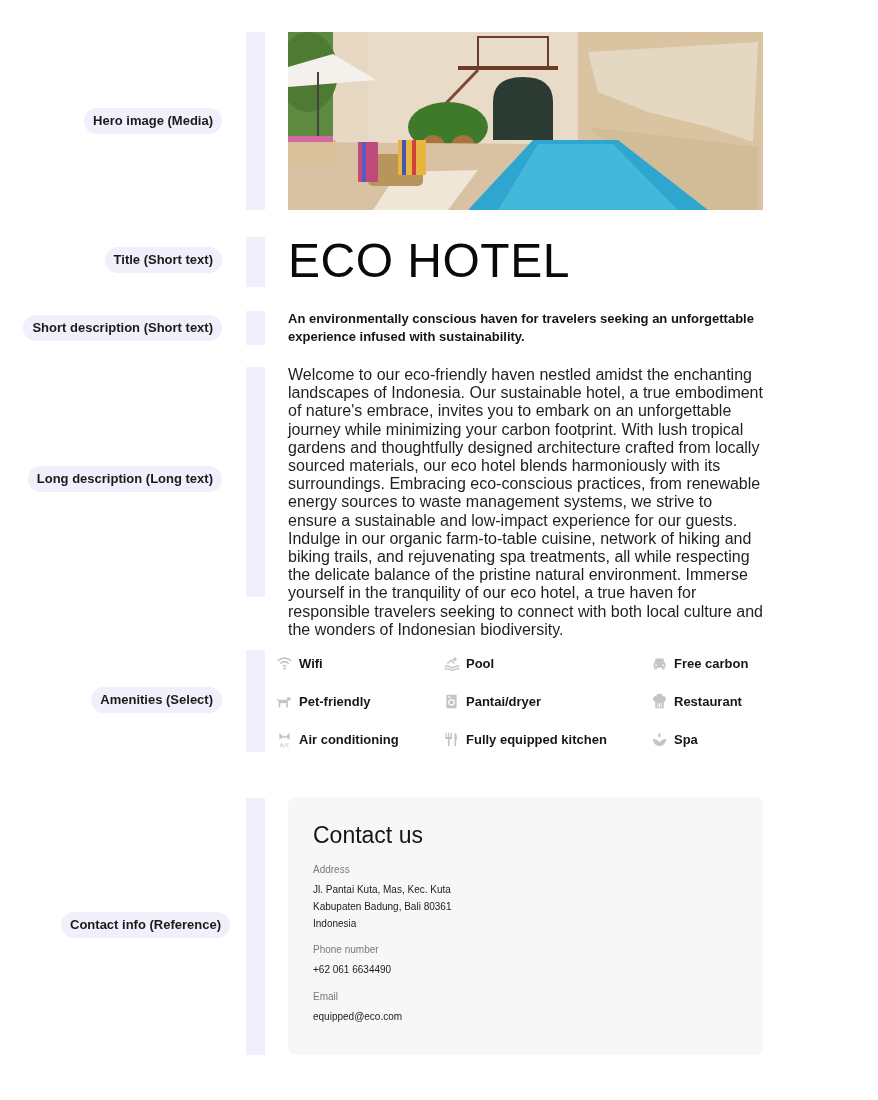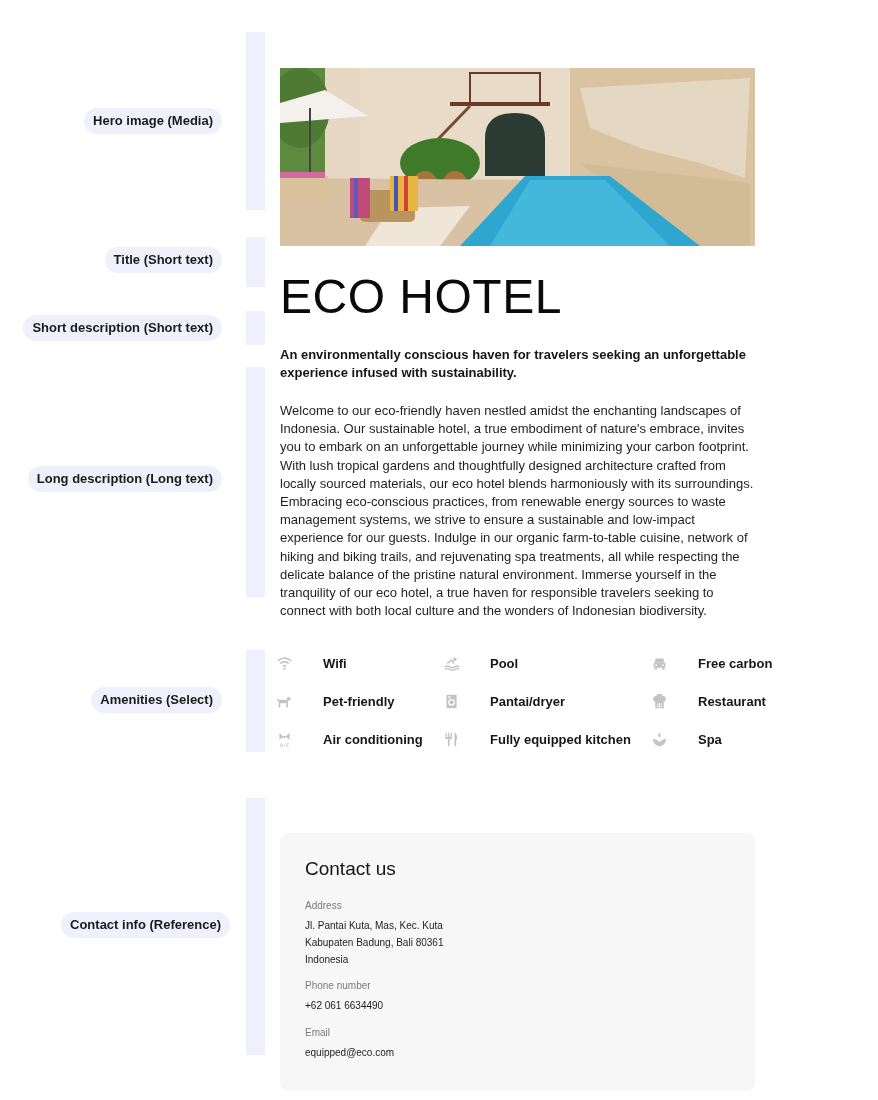--- a/index.html
+++ b/index.html
@@ -6,39 +6,39 @@
   html, body { width: 878px; height: 1100px; background: #ffffff; overflow: hidden; }
   body { position: relative; font-family: "Liberation Sans", "DejaVu Sans", sans-serif; color: #111; }
   .bar { position: absolute; left: 246px; width: 19px; background: #f0f0fd; }
   .pill {
     position: absolute; right: 656px;
     background: #f0f0fc; color: #1a1a1a;
     font-size: 13px; font-weight: bold;
     padding: 6px 9px; border-radius: 14px; white-space: nowrap; line-height: 14px;
   }
   .pill.wide { right: 648px; }
-  .content { position: absolute; left: 280px; width: 475px; margin-top: 36px; }
+  .content { position: absolute; left: 288px; width: 475px; }
 
   
   .hero { top: 32px; height: 178px; overflow: hidden; }
   .hero-img { width: 100%; height: 100%; position: relative; background: #e7dccb; }
 
   
   .title { font-size: 48px; font-weight: normal; letter-spacing: 0.5px; color: #0a0a0a; line-height: 50px; }
   .short { font-size: 13px; font-weight: bold; line-height: 18px; color: #151515; }
-  .long { font-size: 13px; line-height: 18.2px; color: #1f1f1f; }
-
-  
-  .amen { position: absolute; display: flex; align-items: center; font-size: 13px; font-weight: bold; color: #161616; gap: 24px; }
+  .long { font-size: 16px; line-height: 18.2px; color: #1f1f1f; }
+
+  
+  .amen { position: absolute; display: flex; align-items: center; font-size: 13px; font-weight: bold; color: #161616; }
   .amen .ic { width: 18px; height: 18px; margin-right: 6px; display: inline-flex; align-items: center; justify-content: center; }
   .amen svg { width: 17px; height: 17px; }
 
   
   .card { top: 797px; height: 258px; background: #f7f7f7; border-radius: 8px; padding: 0 25px; }
-  .card h2 { position: absolute; left: 25px; top: 25px; font-size: 19px; font-weight: normal; color: #151515; }
+  .card h2 { position: absolute; left: 25px; top: 25px; font-size: 23px; font-weight: normal; color: #151515; }
   .lbl { position: absolute; left: 25px; font-size: 10px; color: #7a7a7a; }
   .val { position: absolute; left: 25px; font-size: 10px; line-height: 17px; color: #1c1c1c; white-space: pre-line; }
 </style>
 </head>
 <body>
 
 <div class="pill" style="top:108px;">Hero image (Media)</div>
 <div class="bar" style="top:32px;height:178px;"></div>
 <div class="content hero">
   <svg class="hero-img" viewBox="0 0 475 178" preserveAspectRatio="none" xmlns="http://www.w3.org/2000/svg">

